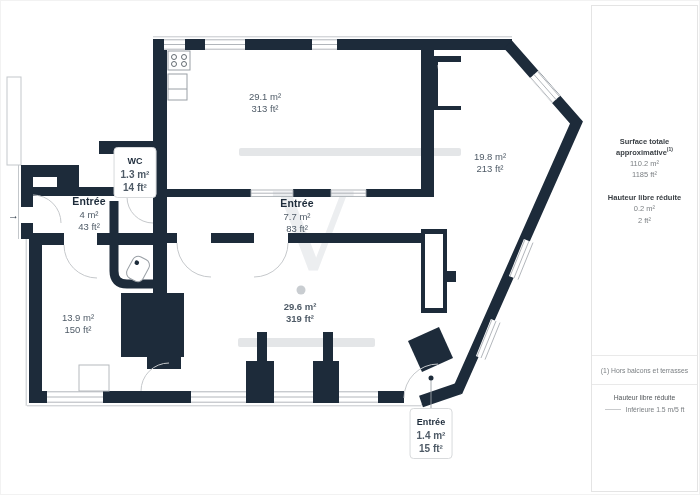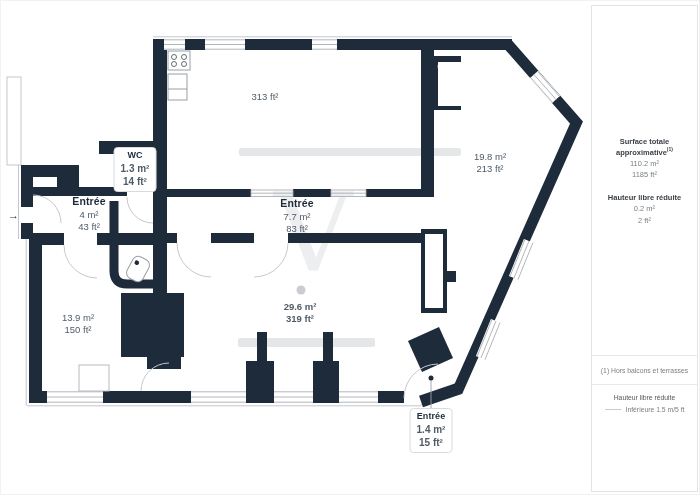--- a/index.html
+++ b/index.html
@@ -23,21 +23,21 @@
 
   
   .room-label {
     position:absolute; transform:translateX(-50%);
     text-align:center; color:#1d2b3a; line-height:1.3; white-space:nowrap;
   }
   .rl-name { font-weight:bold; font-size:10.5px; letter-spacing:.1px; }
   .rl-val  { font-size:9.5px; color:#4f5b67; }
   .boxed {
     background:#fff; border:1px solid #d8dadc; border-radius:4px;
-    padding:2px 6px 3px;
+    padding:8px 6px 3px;
   }
   .boxed .rl-name { font-size:9px; }
   .boxed .rl-val  { font-size:10px;font-weight:bold; }
 
   
   .sidebar {
     position:absolute; left:590px; top:4px; width:107px; height:487px;
     border:1px solid #e4e4e4; background:#fff;
     display:flex; flex-direction:column; text-align:center; color:#6b6f73;
   }
@@ -222,20 +222,21 @@
     <circle cx="300" cy="289" r="4.5" fill="#c9cdd1"></circle>
     <g>
       <line x1="430" y1="378" x2="430" y2="407" stroke="#9aa0a6" stroke-width="0.9"></line>
       <circle cx="430" cy="377" r="2.5" fill="#1d2b3a"></circle>
     </g>
 
     <text x="7" y="218" font-size="11" fill="#1d2b3a">→</text>
   </svg>
 
   <div class="room-label" style="left:264px; top:90px;">
+    <div class="rl-val">29.1 m²</div>
     <div class="rl-val">313 ft²</div>
   </div>
 
   <div class="room-label boxed" style="left:134px; top:146px;">
     <div class="rl-name">WC</div>
     <div class="rl-val">1.3 m²</div>
     <div class="rl-val">14 ft²</div>
   </div>
 
   <div class="room-label" style="left:88px; top:194px;">

